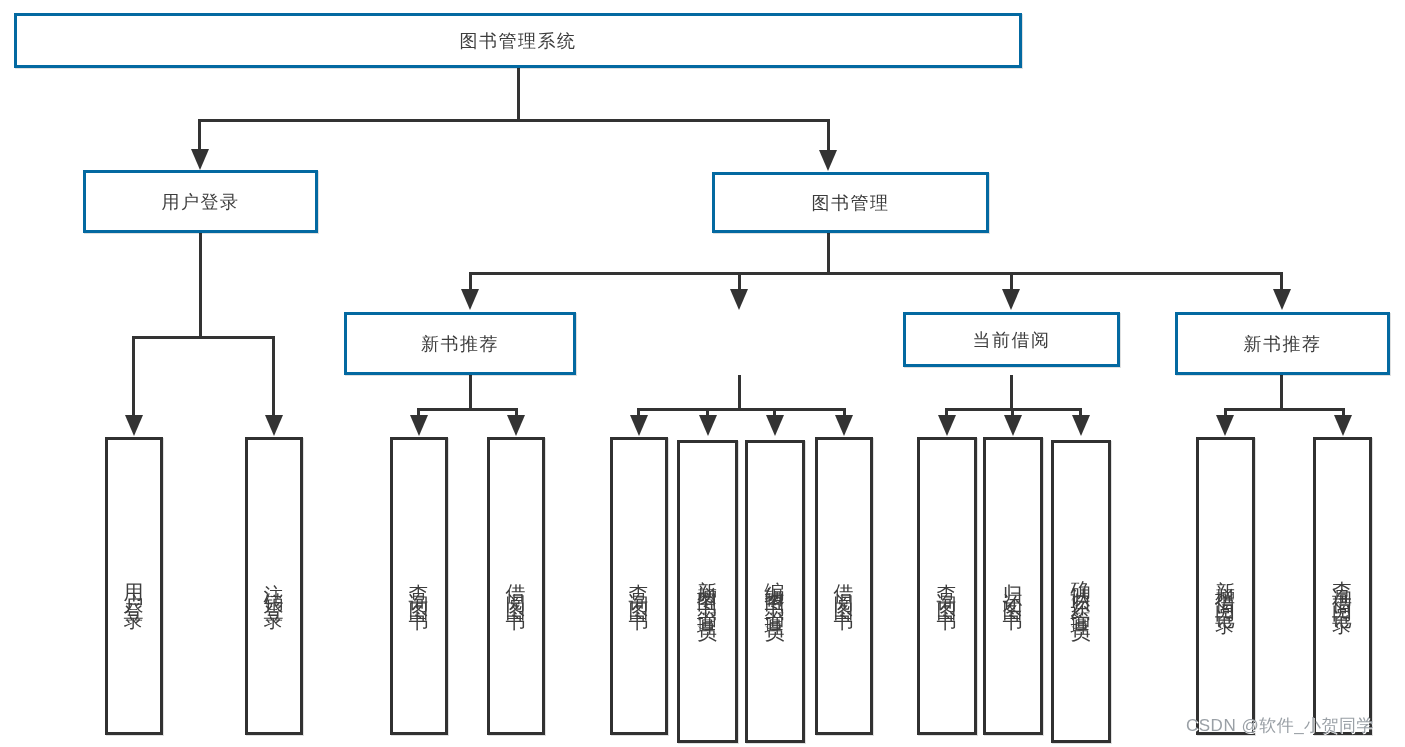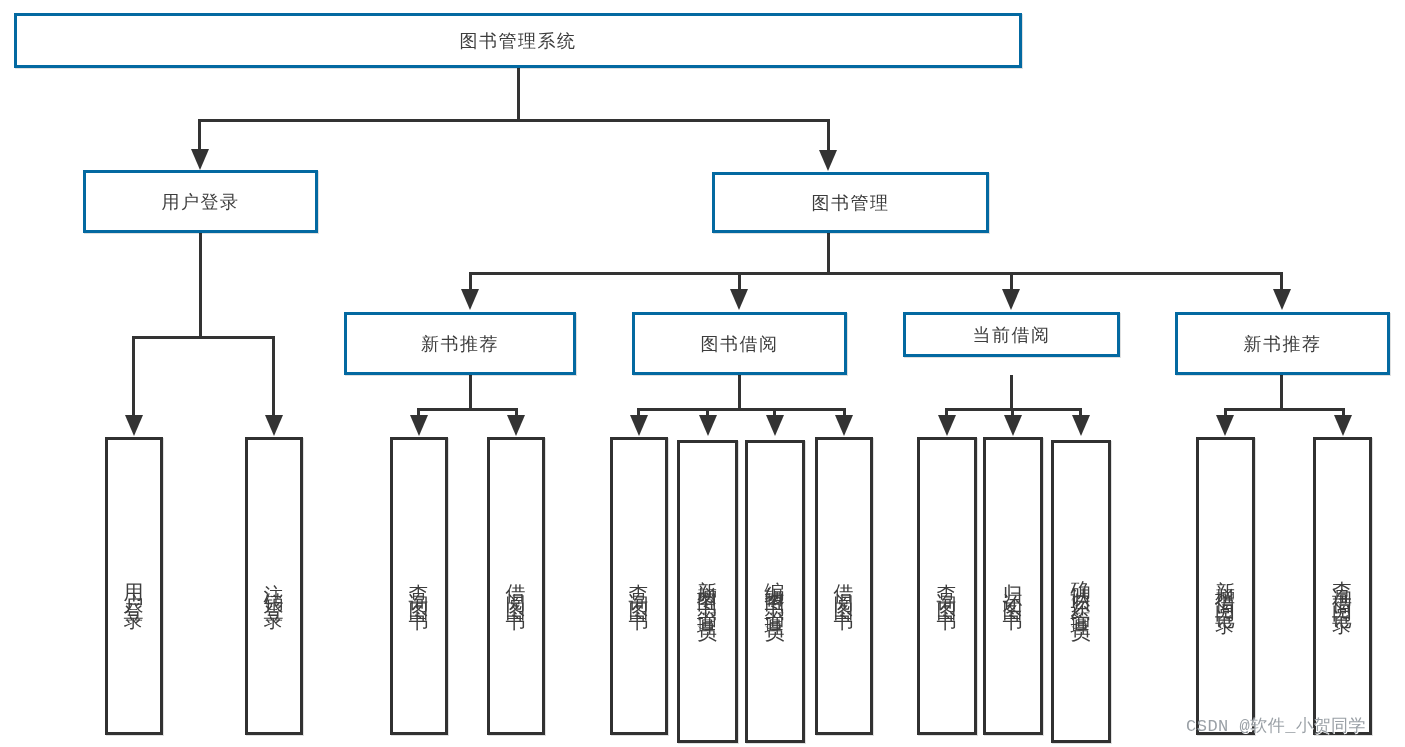--- a/index.html
+++ b/index.html
@@ -60,21 +60,20 @@
   .watermark {
     position: absolute;
     left: 1186px;
     top: 714px;
     font-size: 17px;
     color: #9aa0a6;
     letter-spacing: 0.5px;
     white-space: nowrap;
     text-shadow: 1px 1px 0 #ffffff;
     z-index: 5;
-    font-family: Liberation Mono, monospace;
   }
 </style>
 </head>
 <body>
 
 <div class="canvas">
 
   <div class="vl" style="left:517px;top:68px;height:51px"></div>
   <div class="hl" style="left:198px;top:119px;width:632px"></div>
   <div class="vl" style="left:198px;top:119px;height:31px"></div>
@@ -141,24 +140,21 @@
   <div class="box" style="left:83px;top:170px;width:235px;height:63px">
     <span class="lbl">用户登录</span>
   </div>
   <div class="box" style="left:712px;top:172px;width:277px;height:61px">
     <span class="lbl">图书管理</span>
   </div>
 
   <div class="box" style="left:344px;top:312px;width:232px;height:63px">
     <span class="lbl">新书推荐</span>
   </div>
-  <div class="box" style="left:632px;top:312px;width:215px;height:63px">
-    <span class="lbl">图书借阅</span>
-  </div>
-  <div class="box" style="left:903px;top:312px;width:217px;height:45px">
+  <div class="box" style="left:903px;top:312px;width:217px;height:55px">
     <span class="lbl">当前借阅</span>
   </div>
   <div class="box" style="left:1175px;top:312px;width:215px;height:63px">
     <span class="lbl">新书推荐</span>
   </div>
 
   <div class="vbox" style="left:105px;top:437px;width:58px;height:298px">
     <span class="vlbl">用户登录</span>
   </div>
   <div class="vbox" style="left:245px;top:437px;width:58px;height:298px">

